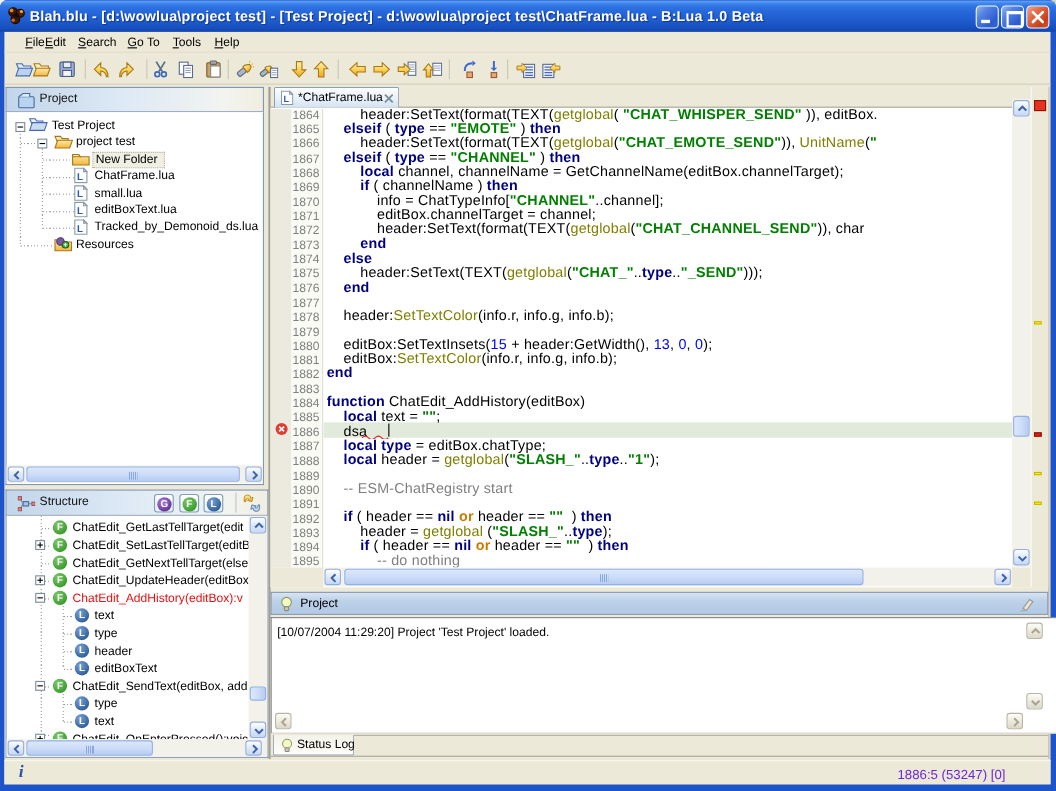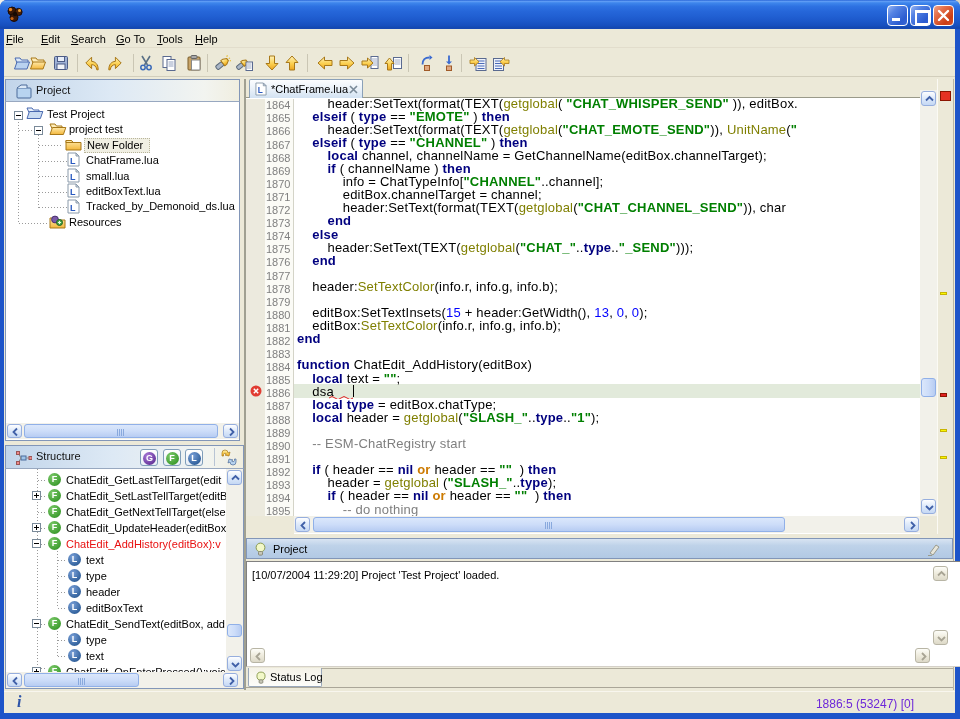--- a/index.html
+++ b/index.html
@@ -104,29 +104,30 @@
 <div id="title">
   <svg class="abs" style="left:6px;top:5px" width="18" height="18" viewBox="0 0 18 18">
     <circle cx="6" cy="6" r="4" fill="#3a1808" stroke="#1c0a02"></circle>
     <circle cx="12.5" cy="7" r="3.6" fill="#4a2008" stroke="#1c0a02"></circle>
     <circle cx="8" cy="12.5" r="4" fill="#3a1808" stroke="#1c0a02"></circle>
     <circle cx="4.5" cy="4.5" r="1.7" fill="#e8821c"></circle>
     <circle cx="13.5" cy="5.5" r="1.5" fill="#f0a030"></circle>
     <circle cx="6" cy="13.5" r="1.6" fill="#c86414"></circle>
     <circle cx="9" cy="9" r="2.2" fill="#180a04"></circle>
   </svg>
+  <span class="txt">Blah.blu - [d:\wowlua\project test] - [Test Project] - d:\wowlua\project test\ChatFrame.lua - B:Lua 1.0 Beta</span>
   <div class="tbtn" id="bmin"></div>
   <div class="tbtn" id="bmax"></div>
   <div class="tbtn" id="bclose"><svg width="19" height="19" viewBox="0 0 19 19">
         <path d="M5 5 L14 14 M14 5 L5 14" stroke="#fff" stroke-width="2.4" stroke-linecap="round"></path>
       </svg></div>
 </div>
 <div id="content"></div>
 <div id="menubar">
-  <span style="left:2px"><u>F</u>ile</span>
+  <span style="left:19px"><u>F</u>ile</span>
   <span style="left:37px"><u>E</u>dit</span>
   <span style="left:67px"><u>S</u>earch</span>
   <span style="left:112px"><u>G</u>o To</span>
   <span style="left:153px"><u>T</u>ools</span>
   <span style="left:191px"><u>H</u>elp</span>
 </div>
 <div id="toolbar"></div>
 <svg width="0" height="0" style="position:absolute">
  <defs>
   <linearGradient id="gg" x1="0" y1="0" x2="0" y2="1">

